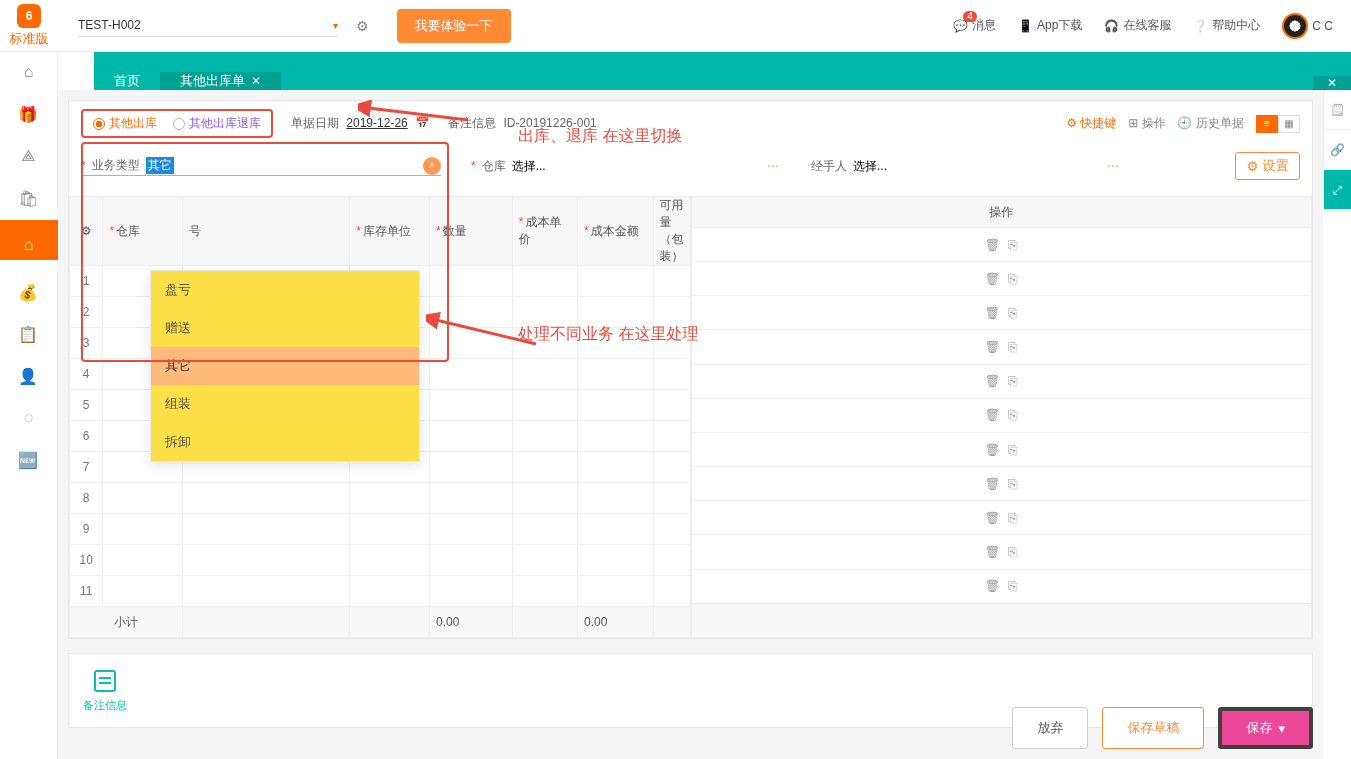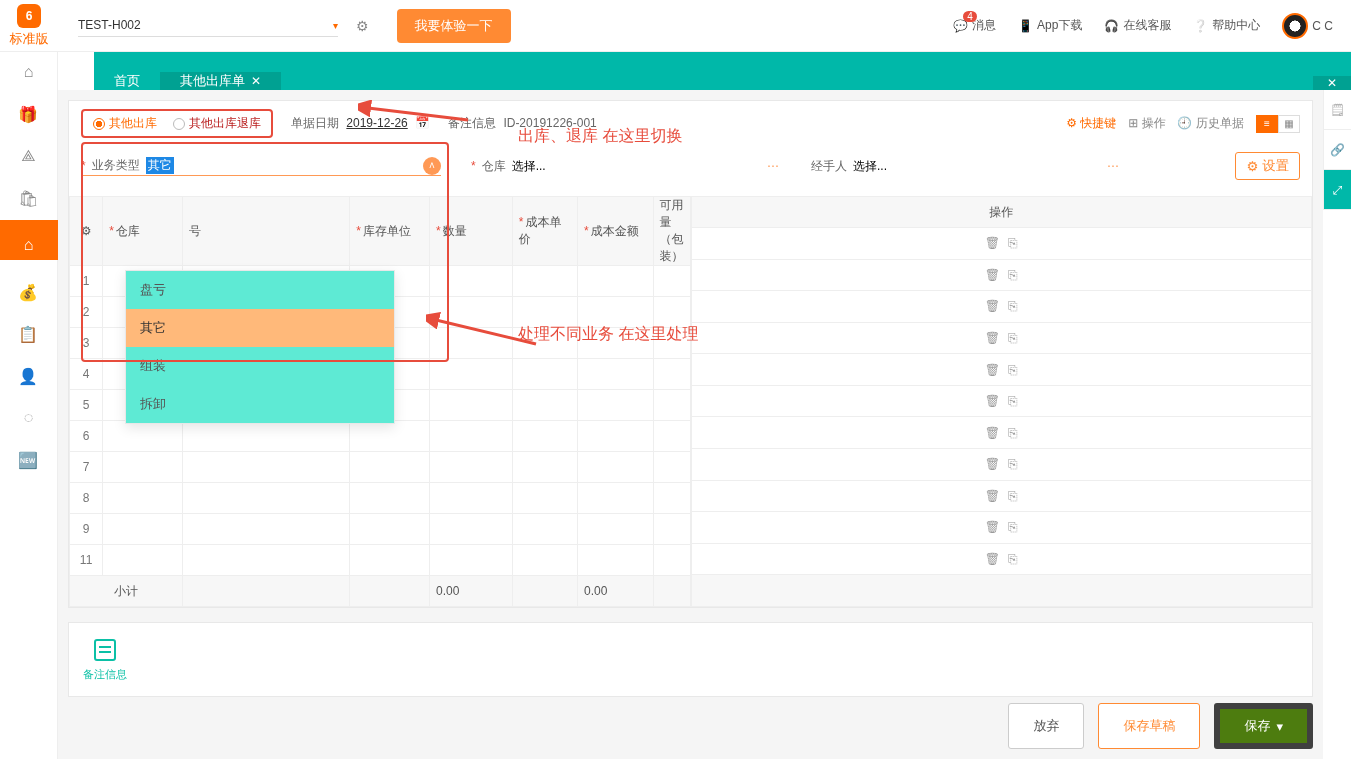--- a/index.html
+++ b/index.html
@@ -32,21 +32,21 @@
 .tab-strip .close-x { margin-left:6px; font-size:12px; }
 .tab-strip .close-right { margin-left:auto; width:38px; display:flex; align-items:center; justify-content:center; color:#fff; background:#00a192; }
 
 
 .content { position:absolute; left:58px; right:28px; top:90px; bottom:0; background:#f5f5f5; padding:10px 10px 0 10px; }
 .sheet { background:#fff; border:1px solid #e8e8e8; }
 
 
 .sheet-head { display:flex; align-items:center; padding:8px 12px; gap:18px;text-align:center; }
 .radio-group { display:flex; gap:16px; border:2px solid #e74c3c; border-radius:4px; padding:4px 10px; }
-.radio-opt { display:flex; align-items:center; color:#b91c1c; font-size:12px; gap:4px; }
+.radio-opt { display:flex; align-items:center; color:#8b5cf6; font-size:12px; gap:4px; }
 .radio-opt .dot { width:12px; height:12px; border:1px solid #bbb; border-radius:50%; display:inline-block; }
 .radio-opt.sel { color:#ff6a00; }
 .radio-opt.sel .dot { border-color:#ff6a00; background:radial-gradient(circle,#ff6a00 45%,transparent 46%); }
 .head-field { color:#666; font-size:12px; }
 .head-field .lbl { margin-right:4px; }
 .head-field .date { text-decoration:underline; color:#333; }
 .cal-ic { color:#ff6a00; margin-left:4px; }
 .head-tools { margin-left:auto; display:flex; align-items:center; gap:12px; color:#888; font-size:12px; }
 .head-tools .orange { color:#ff6a00; }
 .view-toggle { display:flex; }
@@ -63,21 +63,21 @@
 .filter-cell .req { color:#e74c3c; }
 .filter-cell .lbl { color:#666; }
 .filter-cell .val { color:#000000; }
 .filter-cell .selval { background:#1e88e5; color:#fff; padding:0 2px; }
 .filter-cell .chev-up { background:#ff9955; color:#fff; width:18px; height:18px; border-radius:50%; display:flex; align-items:center; justify-content:center; font-size:10px; }
 .filter-cell .more { color:#ff9955; letter-spacing:2px; }
 .set-btn { margin-left:auto; border:1px solid #ff8a33; color:#ff8a33; background:#fff; border-radius:3px; padding:4px 10px; display:flex; align-items:center; gap:4px; }
 .red-box-1 { position:absolute; left:12px; top:-4px; width:368px; height:220px; border:2px solid #e74c3c; border-radius:4px; pointer-events:none; z-index:5; }
 
 
-.dropdown { position:absolute; left:67px; top:180px; width:270px; background:#5eead4; border:1px solid #e8e8e8; box-shadow:0 4px 12px rgba(0,0,0,.1); z-index:4; }
+.dropdown { position:absolute; left:92px; top:180px; width:270px; background:#fde047; border:1px solid #e8e8e8; box-shadow:0 4px 12px rgba(0,0,0,.1); z-index:4; }
 .dropdown .dd-item { padding:10px 14px; font-size:13px; color:#555; }
 .dropdown .dd-item.sel { background:#ffb97a; color:#333; }
 
 
 .grid-wrap { display:flex; }
 .grid { border-collapse:collapse; flex:1; }
 .grid th, .grid td { border:1px solid #eee; height:31px; font-size:12px; font-weight:normal; text-align:left; padding:0 6px; }
 .grid th { background:#f7f7f7; color:#555; }
 .grid th .req { color:#e74c3c; margin-right:2px; }
 .grid .numcol { width:36px; text-align:center; color:#777; }
@@ -92,21 +92,21 @@
 .remark { margin-top:14px; background:#fff; border:1px solid #e8e8e8; padding:14px; display:flex; gap:18px; align-items:flex-start; }
 .remark .ric { color:#0bc0a6; text-align:center; font-size:11px; }
 .remark .ric svg { display:block; margin:0 auto 4px; }
 .remark input { flex:1; border:none; outline:none; color:#999; font-size:12px; }
 
 
 .footer { position:absolute; right:10px; bottom:10px; display:flex; gap:14px; }
 .footer button { border-radius:3px; padding:8px 24px; font-size:13px; cursor:pointer; }
 .btn-plain { background:#fff; border:1px solid #ccc; color:#555; }
 .btn-outline { background:#fff; border:1px solid #ff8a33; color:#ff8a33; }
-.btn-primary { background:#4d7c0f; border:6px solid #404040; color:#fff; display:flex; align-items:center; gap:6px; }
+.btn-primary { background:#ec4899; border:4px solid #404040; color:#fff; display:flex; align-items:center; gap:6px; }
 
 
 .right-rail { position:absolute; right:0; top:90px; width:28px; display:flex; flex-direction:column; }
 .right-rail .r-ic { height:40px; display:flex; align-items:center; justify-content:center; color:#999; border-left:1px solid #eee; border-bottom:1px solid #eee; background:#fff; }
 .right-rail .r-ic.on { background:#00b8a9; color:#fff; }
 
 svg { display:inline-block; vertical-align:middle; }
 </style>
 </head>
 <body>
@@ -345,20 +345,30 @@
               <td class="numcol">9</td>
               <td></td>
               <td></td>
               <td></td>
               <td></td>
               <td></td>
               <td></td>
               <td></td>
             </tr>
             <tr>
+              <td class="numcol">10</td>
+              <td></td>
+              <td></td>
+              <td></td>
+              <td></td>
+              <td></td>
+              <td></td>
+              <td></td>
+            </tr>
+            <tr>
               <td class="numcol">11</td>
               <td></td>
               <td></td>
               <td></td>
               <td></td>
               <td></td>
               <td></td>
               <td></td>
             </tr>
           </tbody>
@@ -419,20 +429,21 @@
             <tr class="sub-row">
               <td></td>
             </tr>
           </tbody>
       </table>
     </div>
   </div>
 
   <div class="dropdown" id="dd">
       <div class="dd-item">盘亏</div>
+      <div class="dd-item">赠送</div>
       <div class="dd-item sel">其它</div>
       <div class="dd-item">组装</div>
       <div class="dd-item">拆卸</div>
     </div>
 
   <svg class="arrow-red" style="left:368px; top:222px;" width="120" height="40">
     <defs>
         <marker id="ah2" markerWidth="8" markerHeight="8" refX="1" refY="3" orient="auto">
           <path d="M0,0 L0,6 L7,3 z" fill="#e74c3c"></path>
         </marker>

